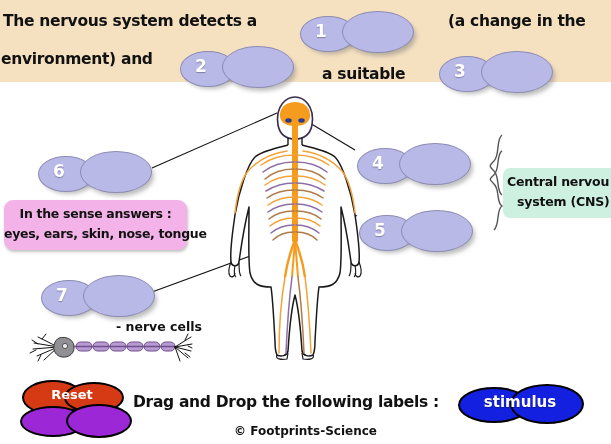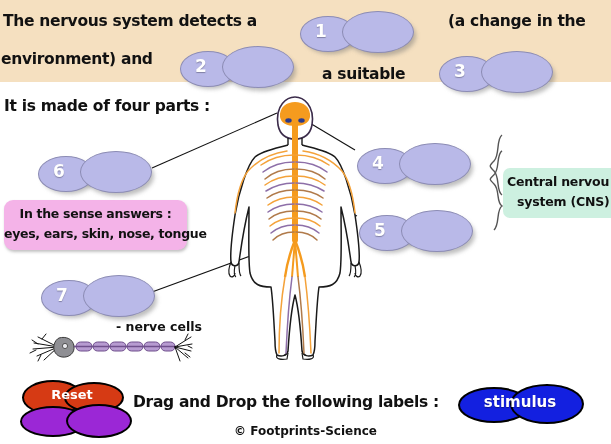--- a/index.html
+++ b/index.html
@@ -221,21 +221,20 @@
     </g>
   </svg>
 
   <svg style="position:absolute;left:486px;top:133px;" width="22" height="100" viewBox="0 0 22 100">
     <path d="M16 2 C10 6 14 22 8 28 C3 33 3 33 8 38 C14 44 10 58 16 62
              M8 28 C3 33 3 33 8 38" stroke="#555" stroke-width="1.4" fill="none"></path>
     <path d="M16 2 C10 6 14 22 8 28 C3 33 3 33 8 38 C14 44 10 58 16 62
              C10 66 14 82 8 88" stroke="#555" stroke-width="1.4" fill="none" transform="translate(0,16) scale(1,0.92)"></path>
   </svg>
 
-  <div class="madeof">It is made of four parts :</div>
 
   <div class="sense-box">
     <div class="sense-l1">In the sense answers :</div>
     <div class="sense-l2">eyes, ears, skin, nose, tongue</div>
   </div>
 
   <div class="cns-box">
     <div class="cns-l1">Central nervou</div>
     <div class="cns-l2">system (CNS)</div>
   </div>

